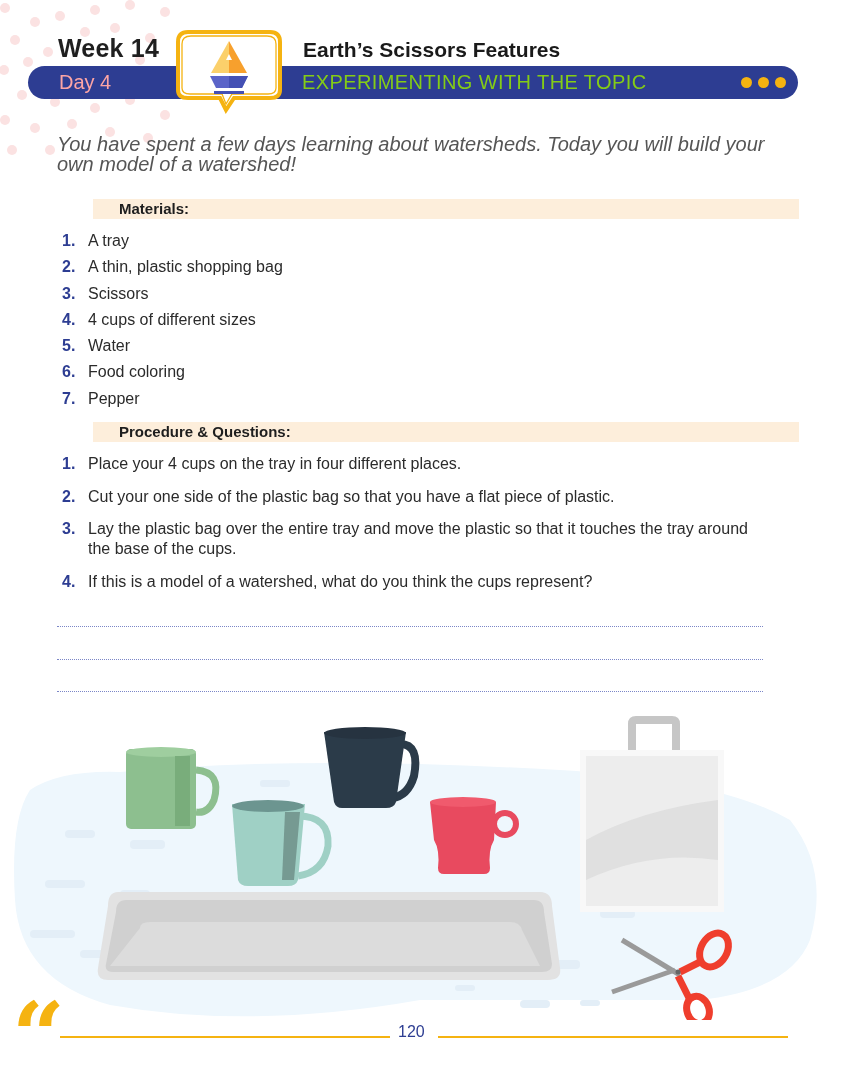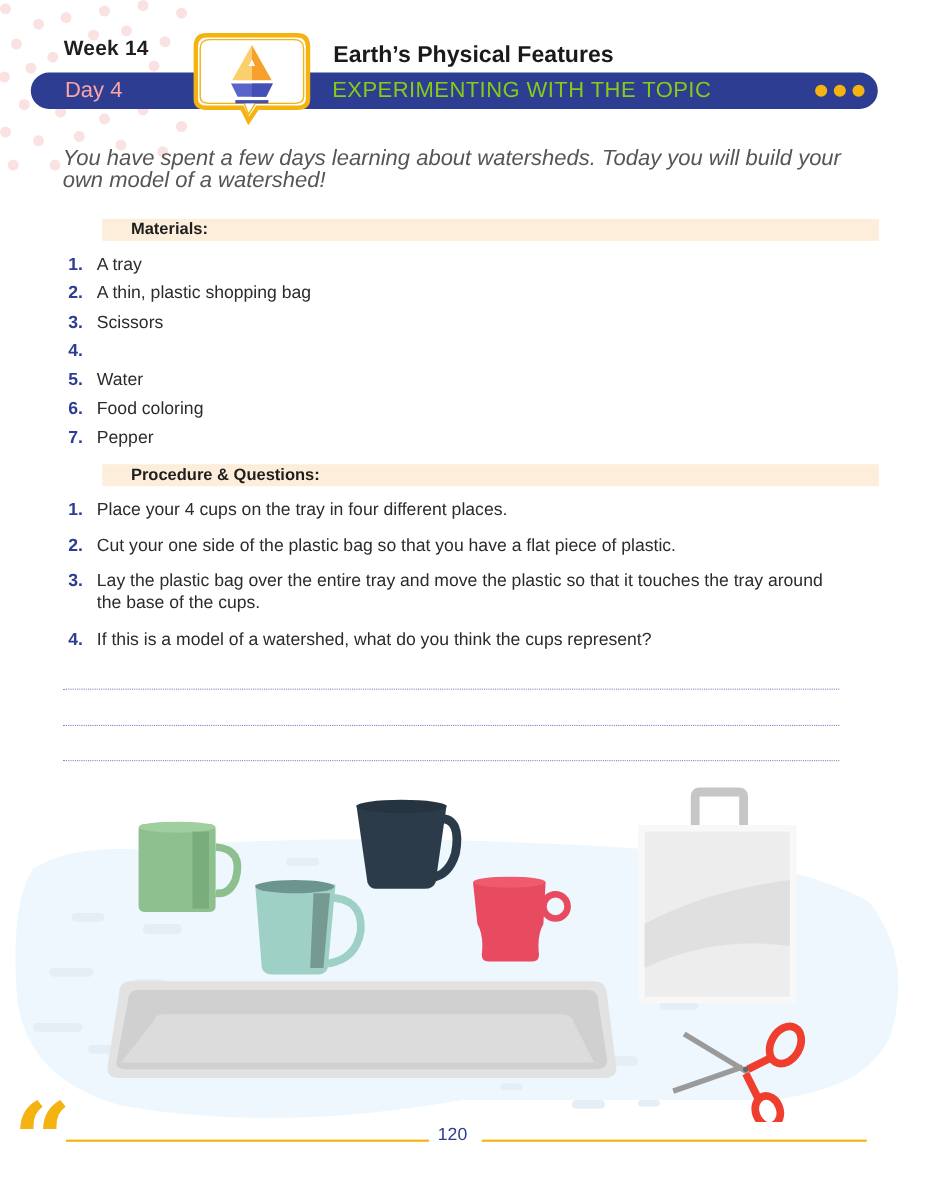--- a/index.html
+++ b/index.html
@@ -1,21 +1,21 @@
 <!DOCTYPE html>
 <html><head>
 <meta charset="utf-8">
 <style>
   * { box-sizing: border-box; margin: 0; padding: 0; }
   html, body { width: 850px; height: 1074px; background: #ffffff; overflow: hidden; }
   body { position: relative; font-family: "Liberation Sans", "DejaVu Sans", sans-serif; color: #2b2b2b; }
 
   .dots { position: absolute; left: 0; top: 0; width: 200px; height: 160px; z-index: 0; }
 
-  .week-title { position: absolute; left: 58px; top: 34px; font-size: 19px; font-weight: 700; color: #1f1f1f; letter-spacing: 0.2px; z-index: 2; }
+  .week-title { position: absolute; left: 58px; top: 34px; font-size: 25px; font-weight: 700; color: #1f1f1f; letter-spacing: 0.2px; z-index: 2; }
   .topic-title { position: absolute; left: 303px; top: 38px; font-size: 21px; font-weight: 700; color: #1a1a1a; z-index: 2; }
 
   .banner { position: absolute; left: 28px; top: 66px; width: 770px; height: 33px; background: #2d3d92; border-radius: 17px; z-index: 1; }
   .day-label { position: absolute; left: 31px; top: 5px; font-size: 20px; font-weight: 400; color: #fca5a5; }
   .section-label { position: absolute; left: 274px; top: 5px; font-size: 20px; color: #84cc16; letter-spacing: 0.4px; }
   .banner-dots { position: absolute; right: 12px; top: 11px; display: flex; gap: 6px; }
   .banner-dots span { width: 11px; height: 11px; border-radius: 50%; background: #f5b311; display: block; }
 
   .logo-bubble { position: absolute; left: 174px; top: 28px; width: 110px; height: 86px; z-index: 3; }
 
@@ -71,21 +71,21 @@
       <circle cx="148" cy="138" r="5"></circle>
     <circle cx="12" cy="150" r="5"></circle>
       <circle cx="50" cy="150" r="5"></circle>
   </g>
   <g fill="#fbe2e2">
     <circle cx="225" cy="10" r="5"></circle>
   </g>
 </svg>
 
 <div class="week-title">Week 14</div>
-<div class="topic-title">Earth’s Physical Features</div>
+<div class="topic-title">Earth’s Scissors Features</div>
 
 <div class="banner">
   <span class="day-label">Day 4</span>
   <span class="section-label">EXPERIMENTING WITH THE TOPIC</span>
   <div class="banner-dots">
       <span></span>
       <span></span>
       <span></span>
     </div>
 </div>
@@ -115,20 +115,21 @@
   <li>
       <span class="num">2.</span>
       <span>A thin, plastic shopping bag</span>
     </li>
   <li>
       <span class="num">3.</span>
       <span>Scissors</span>
     </li>
   <li>
       <span class="num">4.</span>
+      <span>4 cups of different sizes</span>
     </li>
   <li>
       <span class="num">5.</span>
       <span>Water</span>
     </li>
   <li>
       <span class="num">6.</span>
       <span>Food coloring</span>
     </li>
   <li>

